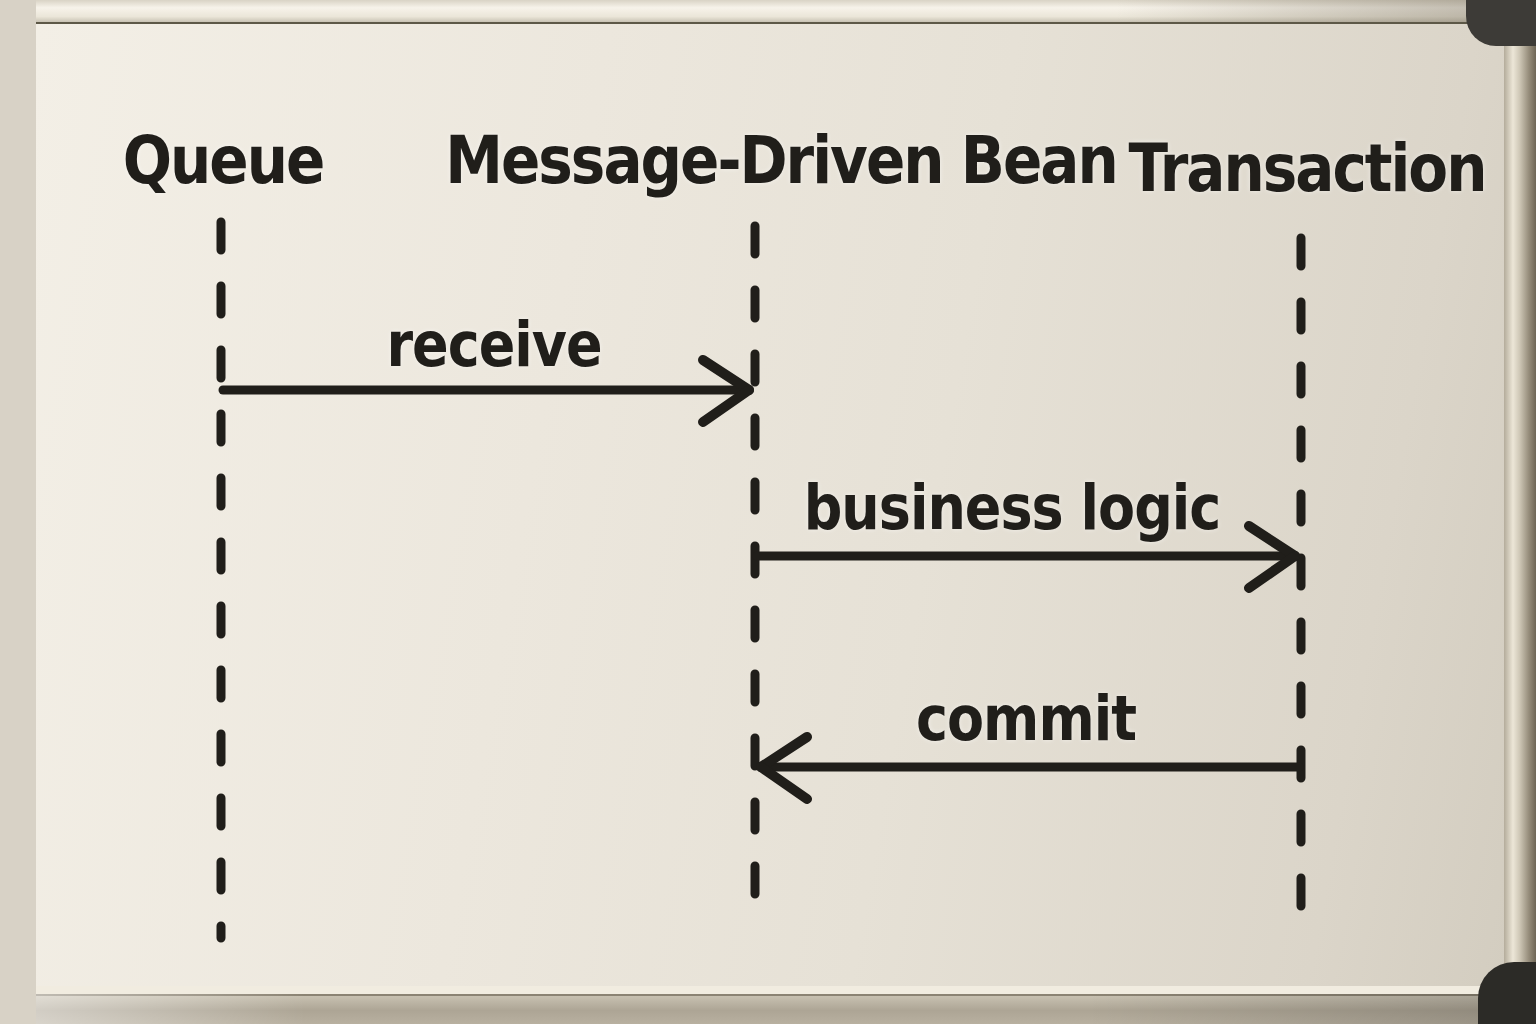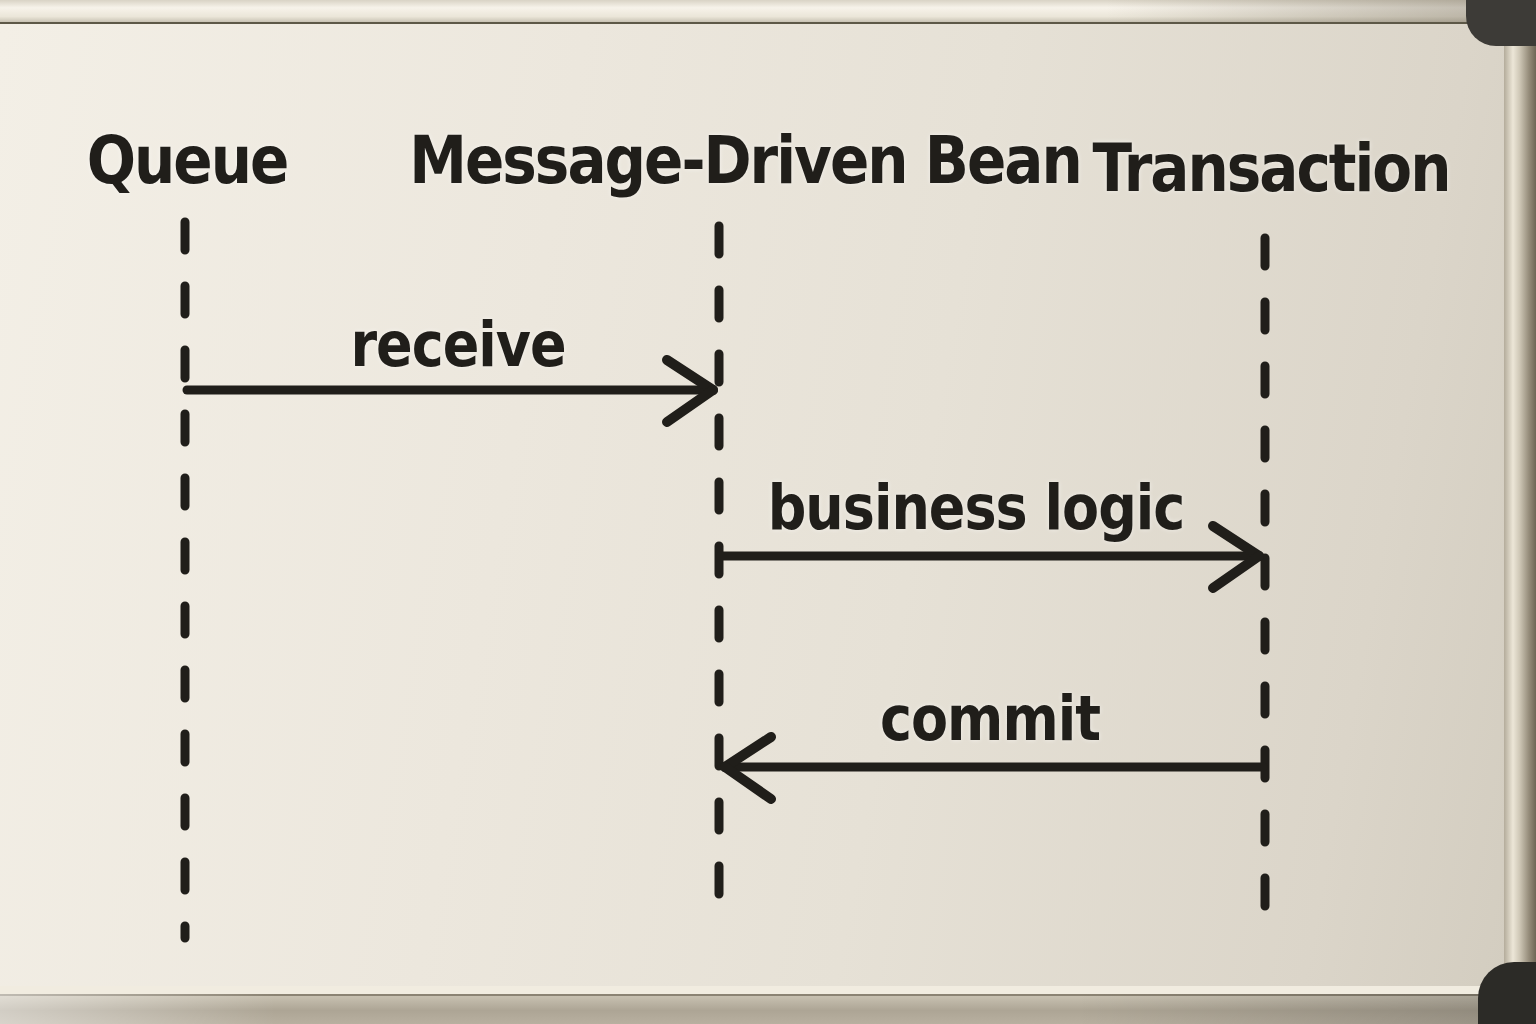--- a/index.html
+++ b/index.html
@@ -1,21 +1,21 @@
 <!DOCTYPE html>
 <html><head>
 <meta charset="utf-8">
 <style>
   html,body{margin:0;padding:0;}
   body{
     width:1536px;height:1024px;overflow:hidden;position:relative;
     font-family:"DejaVu Sans","Liberation Sans",sans-serif;
     background:#d8d2c6;
   }
-  .whiteboard{position:absolute;inset:0;}
+  .whiteboard{position:absolute;inset:0;margin-left:36px;}
   
   .board-surface{
     position:absolute;left:0;top:24px;right:32px;bottom:38px;
     background:linear-gradient(100deg,#f3efe6 0%,#ece7dd 35%,#e6e1d6 60%,#dbd5c9 88%,#d3cdc0 100%);
   }
   
   .rail-top{
     position:absolute;left:0;top:0;right:0;height:24px;
     background:linear-gradient(to bottom,#d9d3c5 0%,#f7f3ea 35%,#ebe6d9 75%,#c9c3b4 100%);
     border-bottom:2px solid #5d5847;

